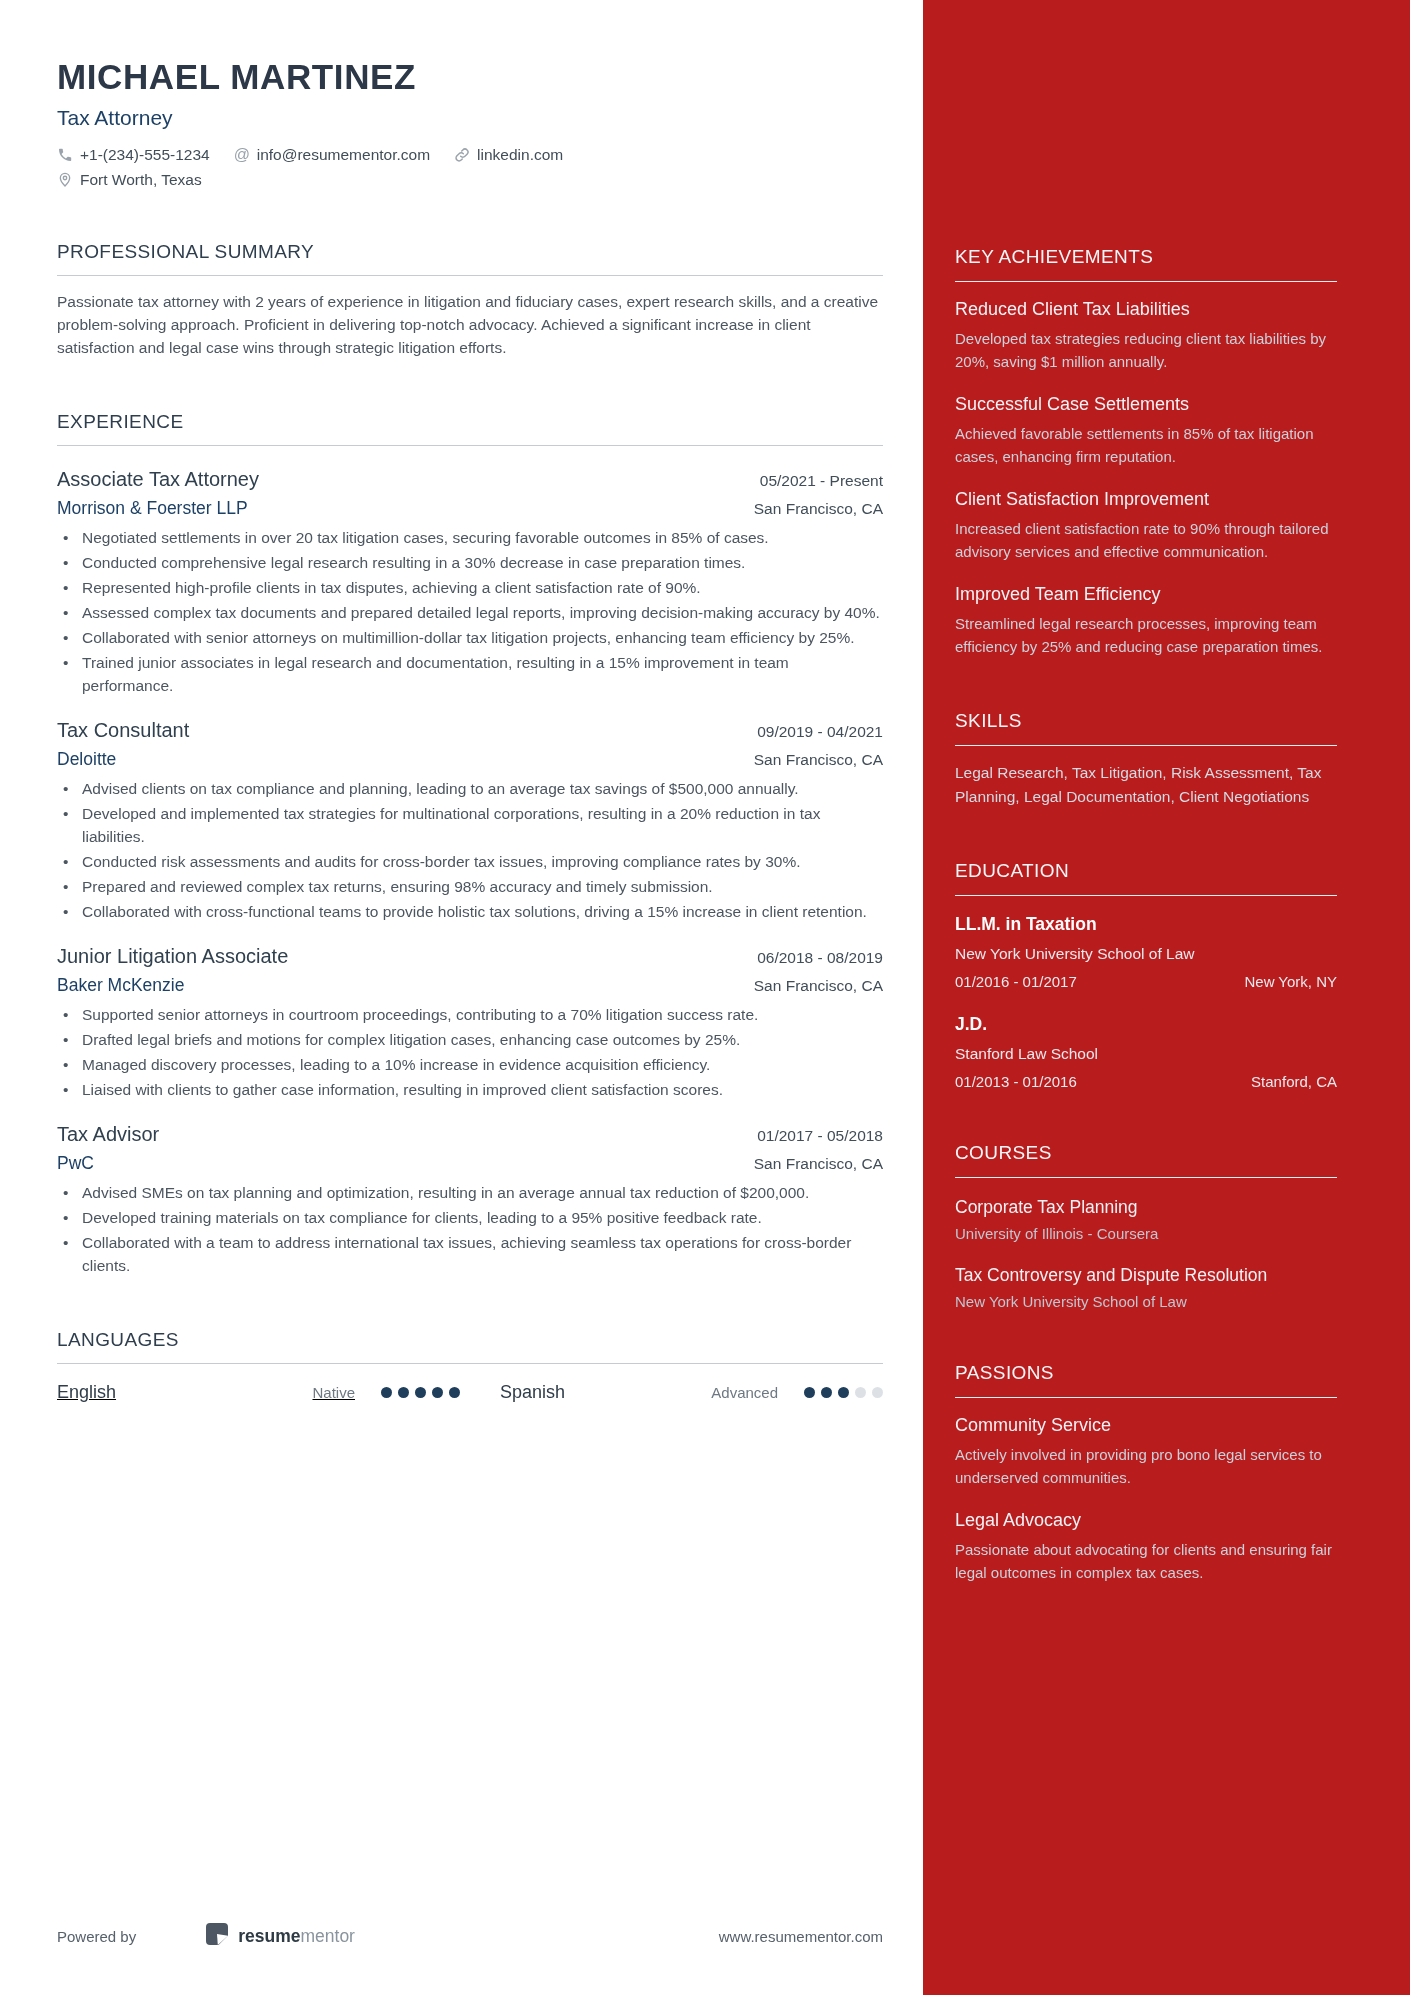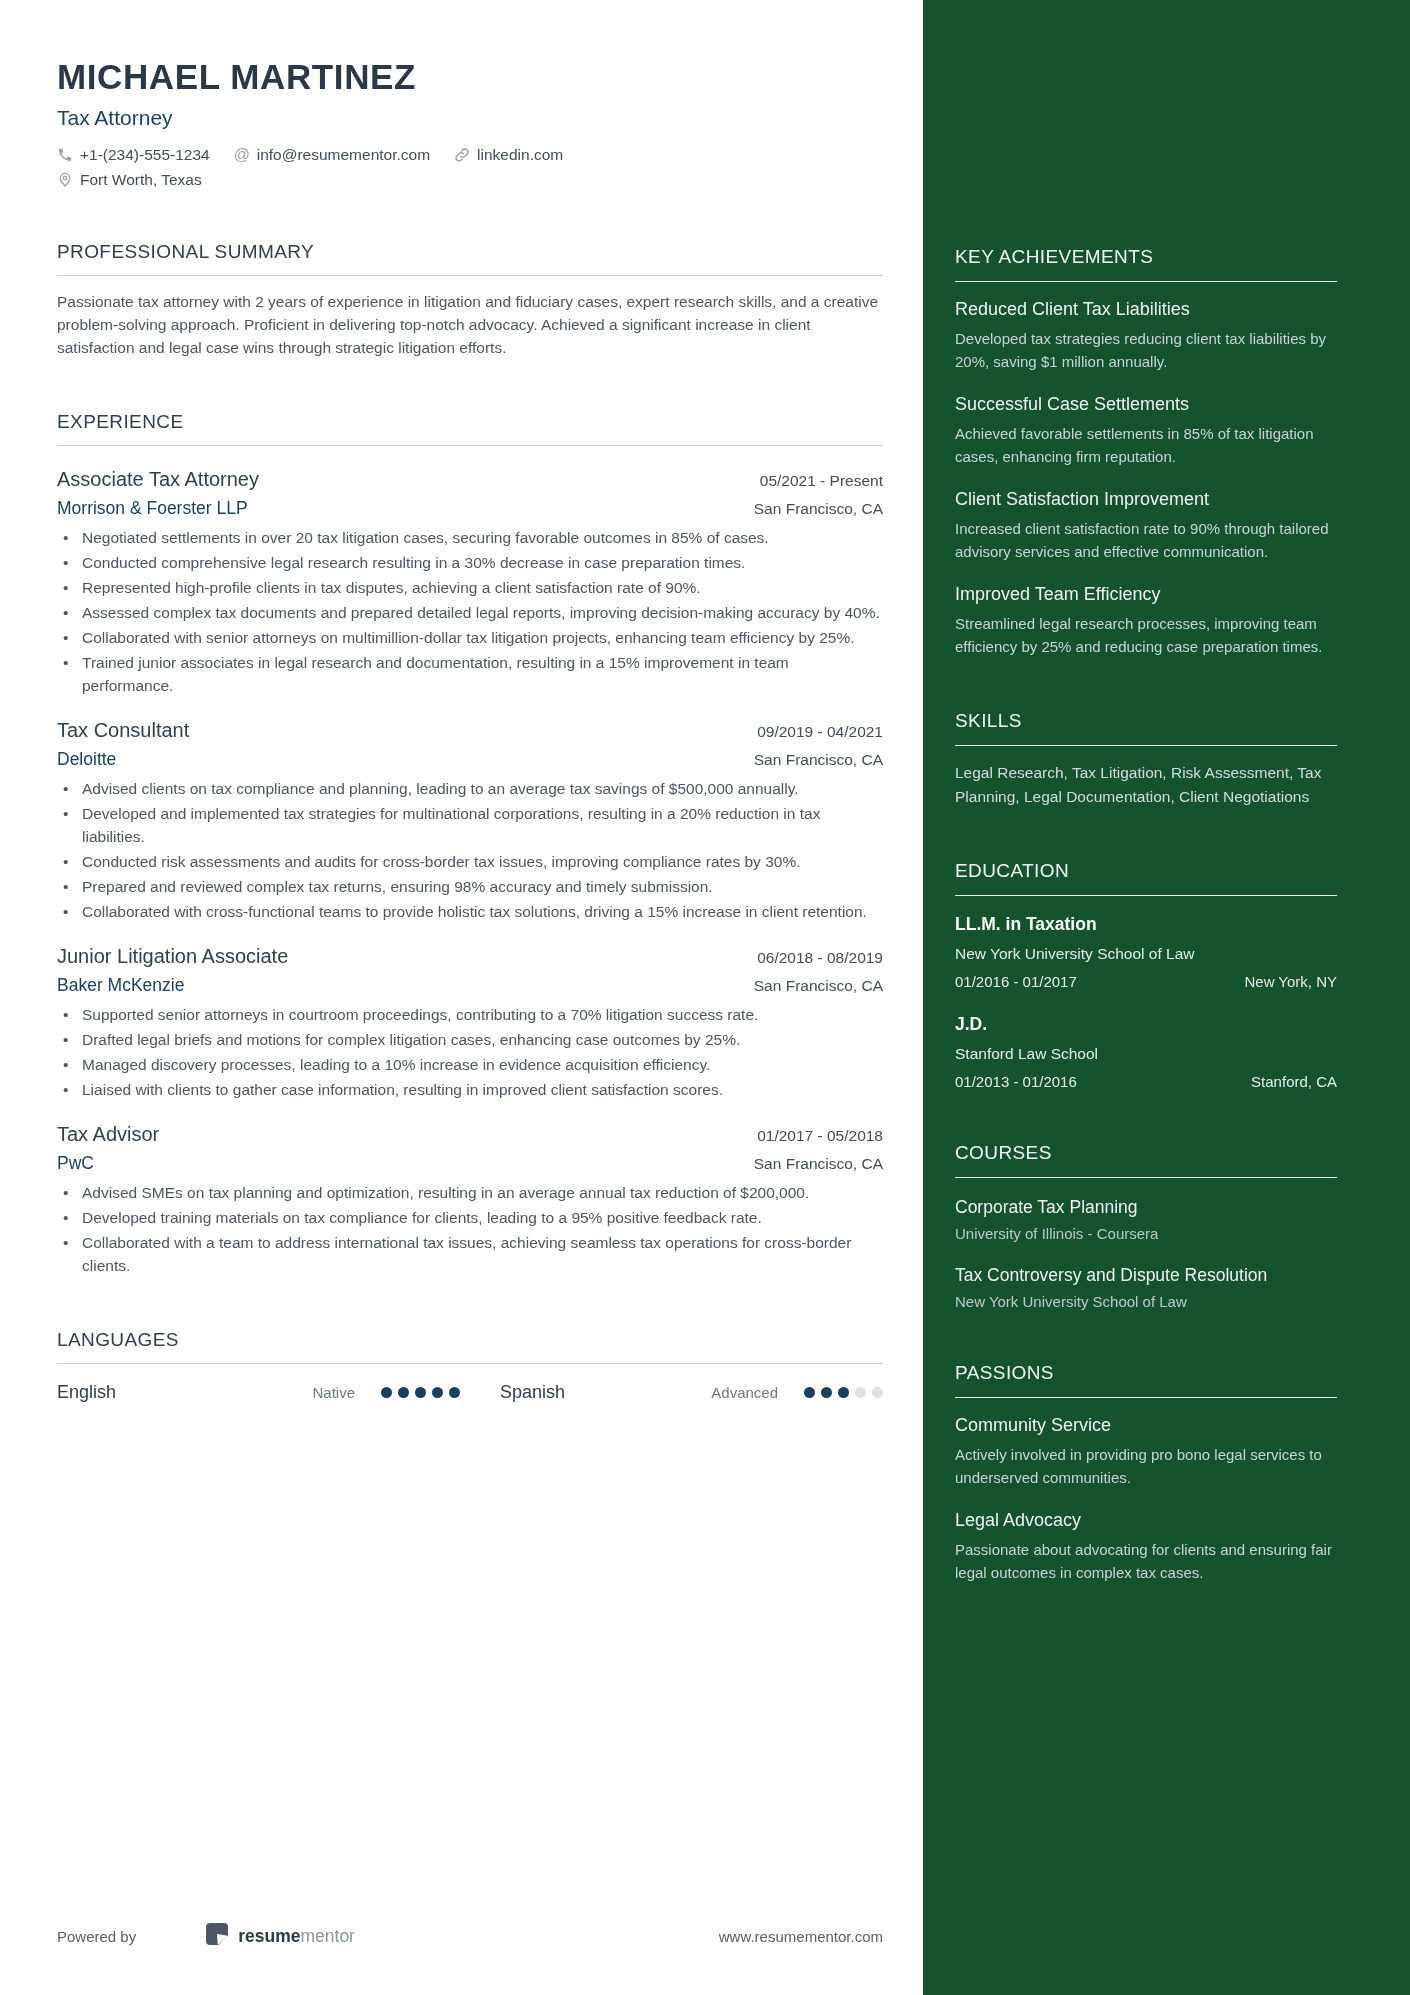--- a/index.html
+++ b/index.html
@@ -30,39 +30,39 @@
   .job-title { font-size:20px; font-weight:400; color:#30404f; }
   .job-dates, .job-loc { font-size:15.5px; color:#414d58; }
   .job-company-row { margin-top:7px; display:flex; justify-content:space-between; align-items:baseline; }
   .job-company { font-size:17.5px; color:#1d4166;text-align:right; }
   .bullets { margin-top:7px; list-style:none; }
   .bullets li { position:relative; padding-left:25px; font-size:15.5px; line-height:23px; color:#4c5661; margin-bottom:2px; }
   .bullets li::before { content:"•"; position:absolute; left:6px; top:0; color:#4c5661; }
 
   .lang-row { margin-top:18px; display:flex; gap:40px; }
   .lang-item { display:flex; align-items:center; justify-content:space-between; }
-  .lang-item.first { width:403px; }
+  .lang-item.first { width:403px;text-decoration:underline; }
   .lang-item.second { width:383px; }
   .lang-name { font-size:18px; color:#2f3c49; }
   .lang-right { display:flex; align-items:center; gap:26px; }
   .lang-level { font-size:15px; color:#6e7882; }
   .dots { display:flex; gap:6px; }
   .dot { width:11px; height:11px; border-radius:50%; background:#dde1e6; }
   .dot.filled { background:#1f3e5c; }
 
   .footer { position:absolute; left:57px; bottom:44px; width:826px; display:flex; align-items:center; }
   .powered { font-size:15px; color:#57616c; }
   .brand { display:flex; align-items:center; gap:8px; margin-left:68px; }
   .brand-name { font-size:17.5px; }
   .brand-bold { font-weight:700; color:#2e3a44; }
   .brand-light { font-weight:400; color:#8a949e; }
   .site { margin-left:auto; font-size:15px; color:#57616c; }
 
   
-  .sidebar { width:487px; background:#14532d; padding:246px 73px 0 32px; color:#e8eef4; }
+  .sidebar { width:487px; background:#b91c1c; padding:246px 73px 0 32px; color:#e8eef4; }
   .side-sec { margin-bottom:52px; }
   .side-head { font-size:19px; font-weight:400; letter-spacing:.4px; color:#f3f7fa; padding-bottom:13px; border-bottom:1.5px solid #edf1f5; }
 
   .ach-item { margin-top:17px; margin-bottom:21px; }
   .ach-title { font-size:18px; font-weight:400; color:#eff3f8; }
   .ach-text { margin-top:8px; font-size:15px; line-height:22.5px; color:#c9d2dc; }
 
   .skills-text { margin-top:15px; font-size:15.5px; line-height:23.5px; color:#d3dbe4; }
 
   .edu-item { margin-top:18px; margin-bottom:24px; }

